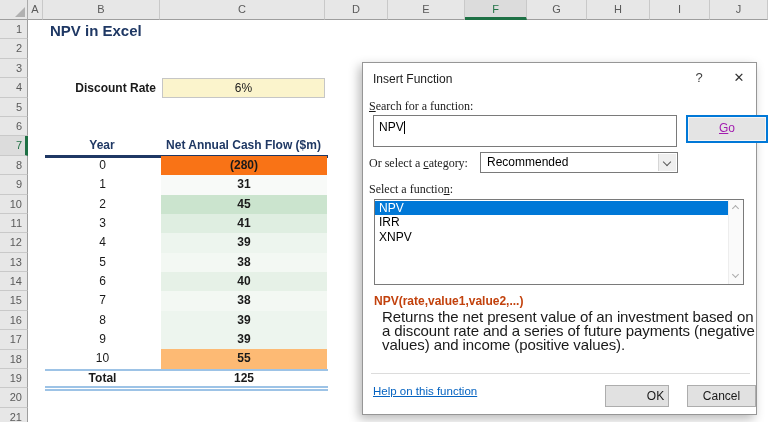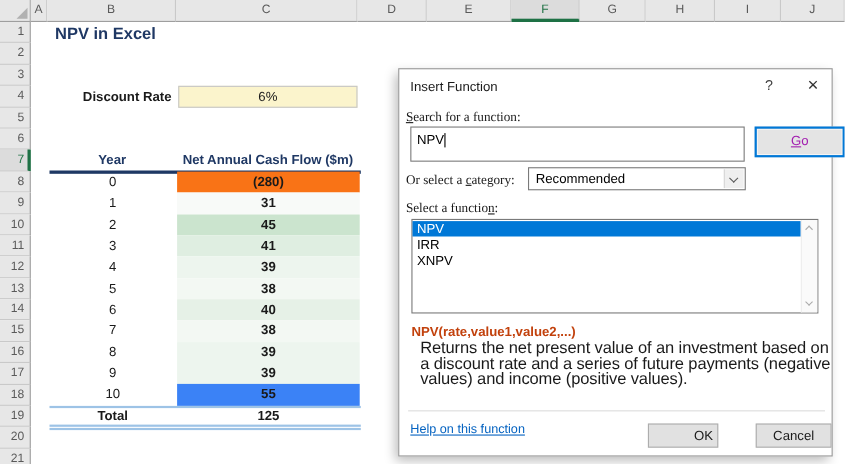--- a/index.html
+++ b/index.html
@@ -88,21 +88,21 @@
   .sb-dn .arr{ position:absolute; left:4px; top:3px; width:5px; height:5px;
     border-right:1.2px solid #ABABAB; border-bottom:1.2px solid #ABABAB; transform:rotate(45deg); }
   .signature{ position:absolute; left:11px; top:231px; font-weight:bold; color:#c2410c; }
   .desc{ position:absolute; left:19px; top:247px; width:378px; font-size:15px;
     letter-spacing:-0.1px; line-height:14px; color:#1a1a1a; }
   .divider{ position:absolute; left:8px; top:310px; width:379px; border-top:1px solid #DCDCDC; }
   .help-link{ position:absolute; left:10px; top:322px; color:#0563C1; text-decoration:underline;
     font-size:11.5px; cursor:pointer; }
   .btn{ position:absolute; top:322px; height:22px; background:#E1E1E1; border:1px solid #ADADAD;
     text-align:center; line-height:20px; color:#1a1a1a; font-size:12px; }
-  .ok-btn{ left:226px; width:64px;padding-left:37px; }
+  .ok-btn{ left:242px; width:64px;padding-left:37px; }
   .cancel-btn{ left:324px; width:69px; }
 </style>
 </head>
 <body>
 
 <div class="screen">
 
   <div class="col-headers">
     <div class="corner">
         <div class="tri"></div>
@@ -187,21 +187,21 @@
     <div class="t-row">
       <div class="t-year">8</div>
       <div class="t-val" style="background-color: rgb(237, 245, 238);">39</div>
     </div>
     <div class="t-row">
       <div class="t-year">9</div>
       <div class="t-val" style="background-color: rgb(237, 245, 238);">39</div>
     </div>
     <div class="t-row">
       <div class="t-year">10</div>
-      <div class="t-val" style="background-color: #3b82f6;">55</div>
+      <div class="t-val" style="background-color: #fdba74;">55</div>
     </div>
   </div>
 
   <div class="blue-line"></div>
   <div class="total-label">Total</div>
   <div class="total-value">125</div>
   <div class="dbl-line"></div>
 
   <div class="dialog">
     <div class="dlg-title">Insert Function</div>

